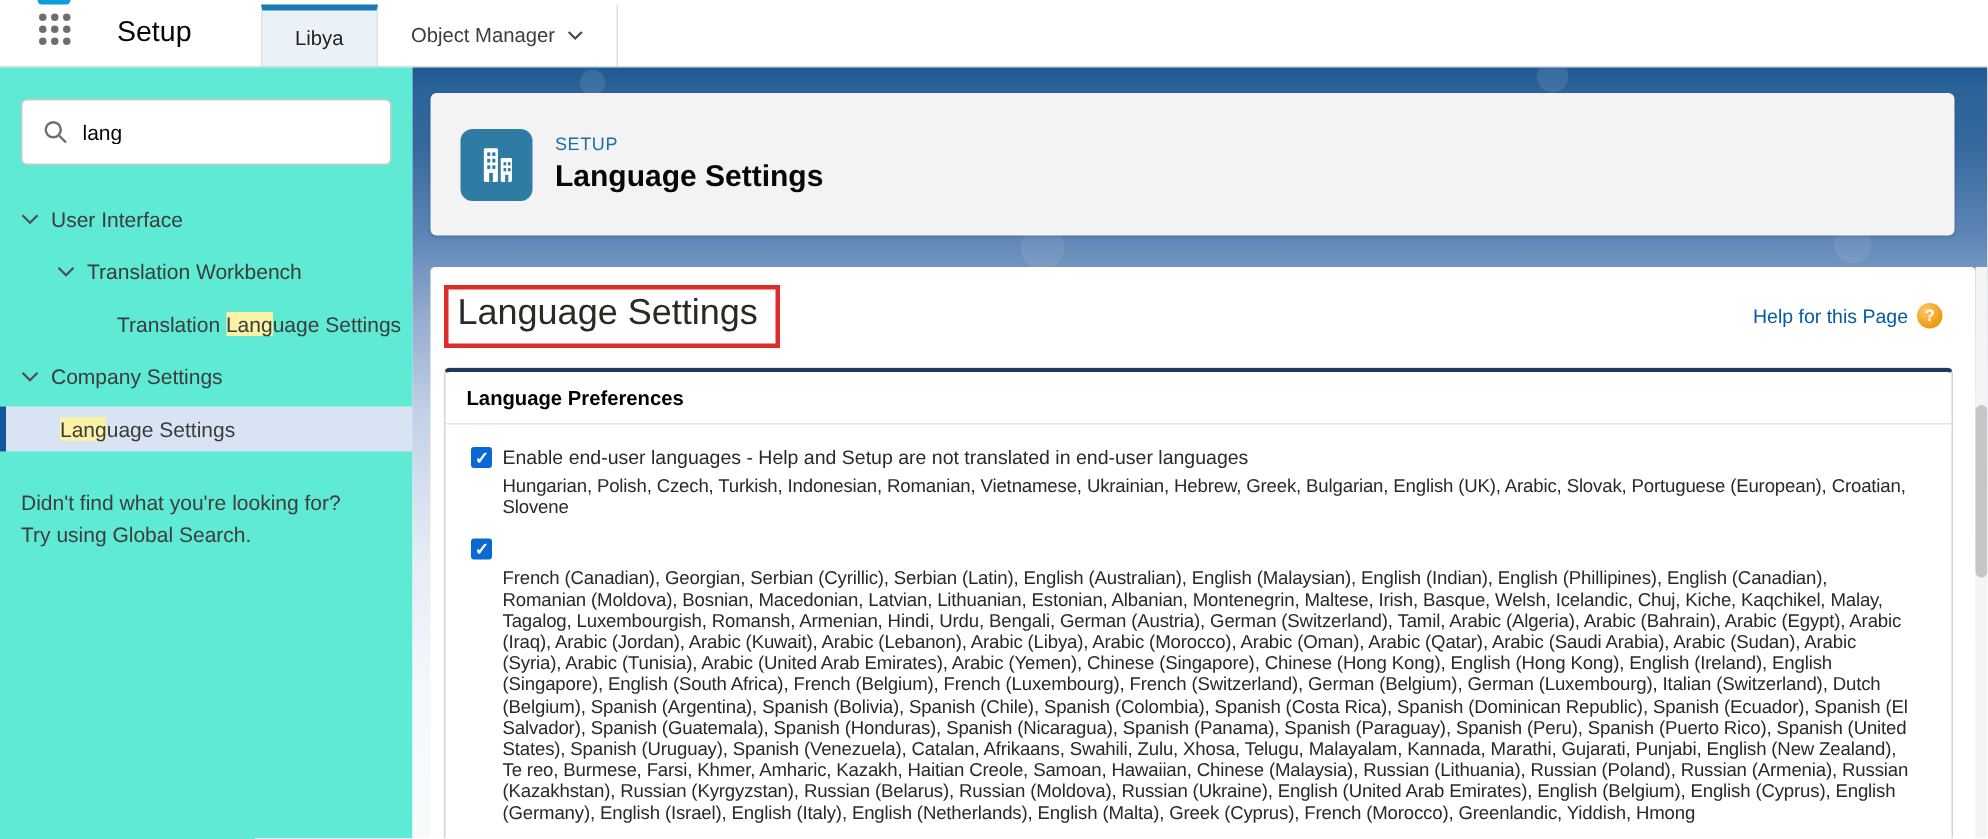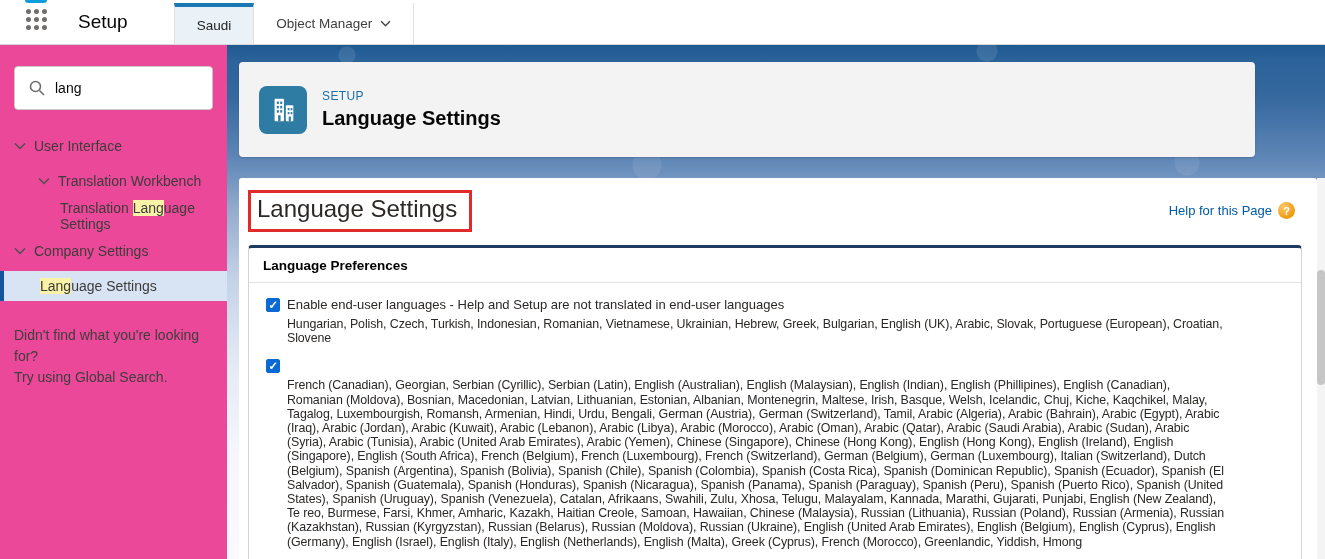--- a/index.html
+++ b/index.html
@@ -15,29 +15,29 @@
   .app-title { align-self:center; margin-left:26px; margin-right:46px; font-size:19px; color:#080707; }
   .tab { position:relative; display:flex; align-items:center; gap:8px; padding:0 22px; font-size:13.5px; color:#3e3e3c; border-left:1px solid #e0e0e0; border-right:1px solid #e0e0e0; margin-top:3px; cursor:pointer; }
   .tab.active { background:#eaf2f7; border-top:4px solid var(--accent,#1879b5); color:#222; }
   .tab + .tab { border-left:none; }
   .chev-down { width:11px; height:7px; display:inline-block; }
 
   
   .body-row { display:flex; height:514px; }
 
   
-  .sidebar { position:relative; width:227px; background:#ec4899; flex:none; font-size:14px; color:#3c3c3b; }
+  .sidebar { position:relative; width:275px; background:#5eead4; flex:none; font-size:14px; color:#3c3c3b; }
   .searchbox { position:relative; margin:21px 14px 18px 14px; height:44px; border:1px solid #c9c9c9; border-radius:4px; background:#fff; display:flex; align-items:center; }
   .searchbox svg { margin-left:14px; flex:none; }
   .search-input { border:none; outline:none; font-size:14px; color:#080707; margin-left:10px; width:170px; font-family:"Liberation Sans",sans-serif; background:transparent; }
   .trow { display:flex; align-items:center; height:35px; cursor:pointer; }
   .trow .chev { width:12px; height:8px; margin-right:8px; flex:none; }
   .lvl0 { padding-left:14px; }
   .lvl1 { padding-left:38px; }
-  .lvl2 { padding-left:60px; }
+  .lvl2 { padding-left:78px; }
   .trow mark { background:var(--highlight,#f9f2a7); color:inherit; }
   .trow.selected { background:var(--selected_bg,#d8e4f3); border-left:4px solid var(--selected_border,#14569d); height:30px; margin:3px 0 2px 0; padding-left:36px; }
   .side-footer { margin-top:24px; padding-left:14px; line-height:21px; color:#3e3e3c; }
 
   
   .content { position:relative; flex:1; background:linear-gradient(180deg,#1f5a92 0%,#2b639a 3%,#35689e 10%,#5e86b6 22%,#93abcd 32%,#c3d1e6 45%,#e4eaf4 62%,#f5f7fb 80%,#f8fafc 100%); overflow:hidden; }
   .content::before { content:""; position:absolute; inset:0; background:
       radial-gradient(circle at 120px 10px, rgba(255,255,255,.10) 8px, transparent 9px),
       radial-gradient(circle at 420px 120px, rgba(255,255,255,.08) 14px, transparent 15px),
       radial-gradient(circle at 760px 6px, rgba(255,255,255,.10) 10px, transparent 11px),
@@ -84,21 +84,21 @@
         <i></i>
         <i></i>
         <i></i>
         <i></i>
         <i></i>
         <i></i>
         <i></i>
     </button>
     <span class="app-title">Setup</span>
     <div class="tab active">
-      <span>Saudi</span>
+      <span>Libya</span>
     </div>
     <div class="tab">
       <span>Object Manager</span>
       <svg class="chev-down" viewBox="0 0 12 8">
           <polyline points="1,1.5 6,6.5 11,1.5" fill="none" stroke="#444" stroke-width="1.6"></polyline>
         </svg>
     </div>
   </header>
 
   <div class="body-row">

